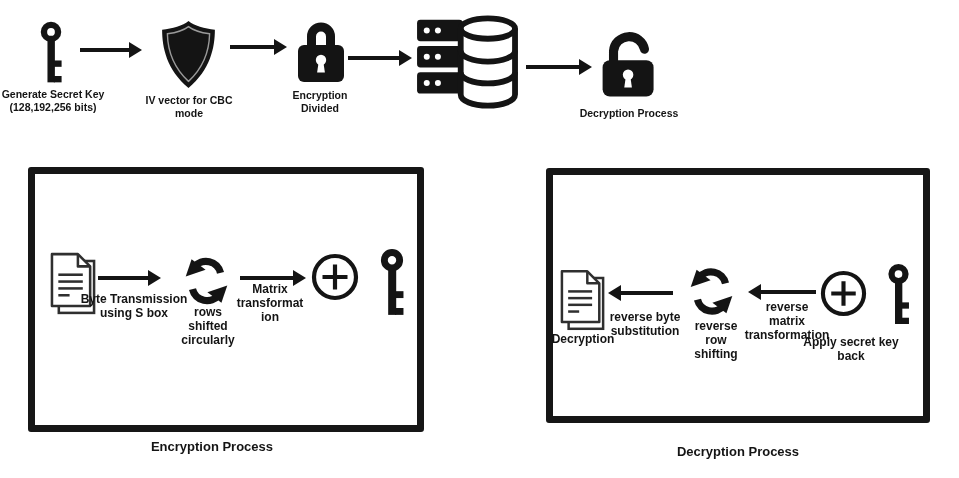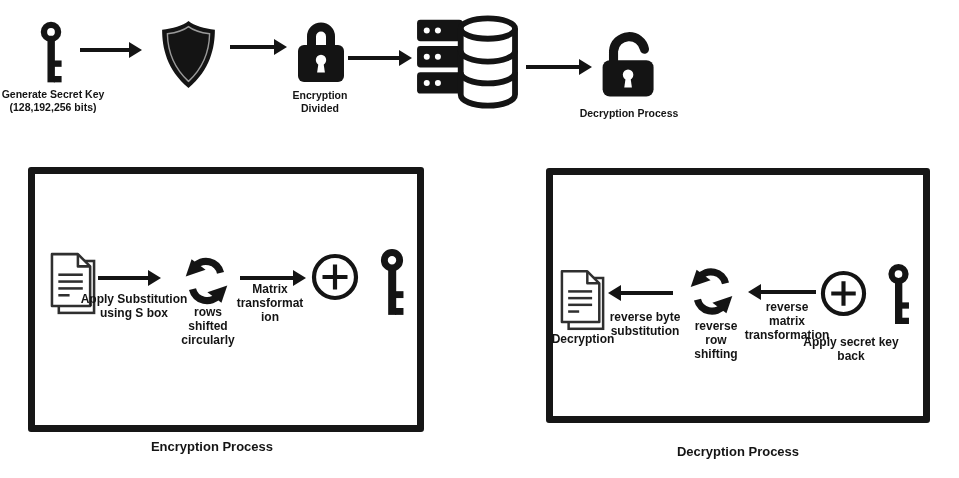--- a/index.html
+++ b/index.html
@@ -104,20 +104,22 @@
       <use href="#sym-key"></use>
     </svg>
   <div class="lbl f11" style="left:53px;top:88px">Generate Secret Key
 (128,192,256 bits)</div>
 
   <div class="arr r" style="left:80px;top:48px;width:50px"></div>
 
   <svg class="abs" style="left:159px;top:20px" width="59" height="69">
       <use href="#sym-shield"></use>
     </svg>
+  <div class="lbl f11" style="left:189px;top:94px">IV vector for CBC
+mode</div>
 
   <div class="arr r" style="left:230px;top:45px;width:45px"></div>
 
   <svg class="abs" style="left:296px;top:20px" width="50" height="64">
       <use href="#sym-lock"></use>
     </svg>
   <div class="lbl f11" style="left:320px;top:89px">Encryption
 Divided</div>
 
   <div class="arr r" style="left:348px;top:56px;width:52px"></div>
@@ -133,21 +135,21 @@
     </svg>
   <div class="lbl f11" style="left:629px;top:107px">Decryption Process</div>
 
   <div class="pbox" style="left:28px;top:167px;width:382px;height:251px"></div>
 
   <svg class="abs" style="left:50px;top:252px" width="47" height="65">
       <use href="#sym-doc"></use>
     </svg>
 
   <div class="arr r" style="left:98px;top:276px;width:51px"></div>
-  <div class="lbl f10" style="left:134px;top:293px">Apply Substitution
+  <div class="lbl f10" style="left:134px;top:293px">Byte Transmission
 using S box</div>
 
   <svg class="abs" style="left:183px;top:257px" width="47" height="48">
       <use href="#sym-sync"></use>
     </svg>
   <div class="lbl f10" style="left:208px;top:306px">rows
 shifted
 circularly</div>
 
   <div class="arr r" style="left:240px;top:276px;width:54px"></div>

